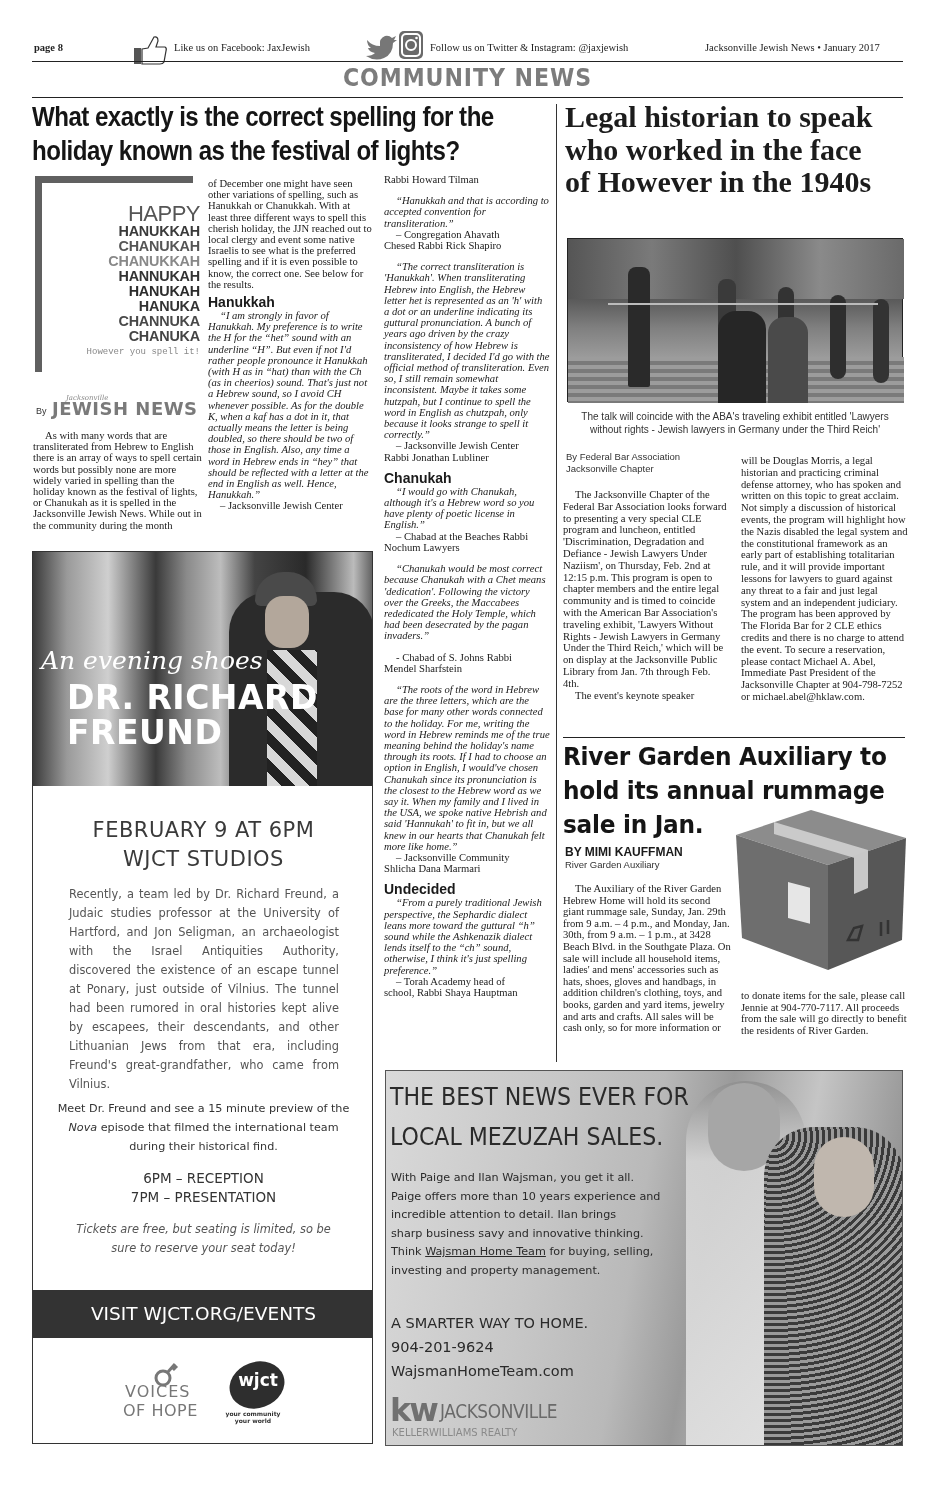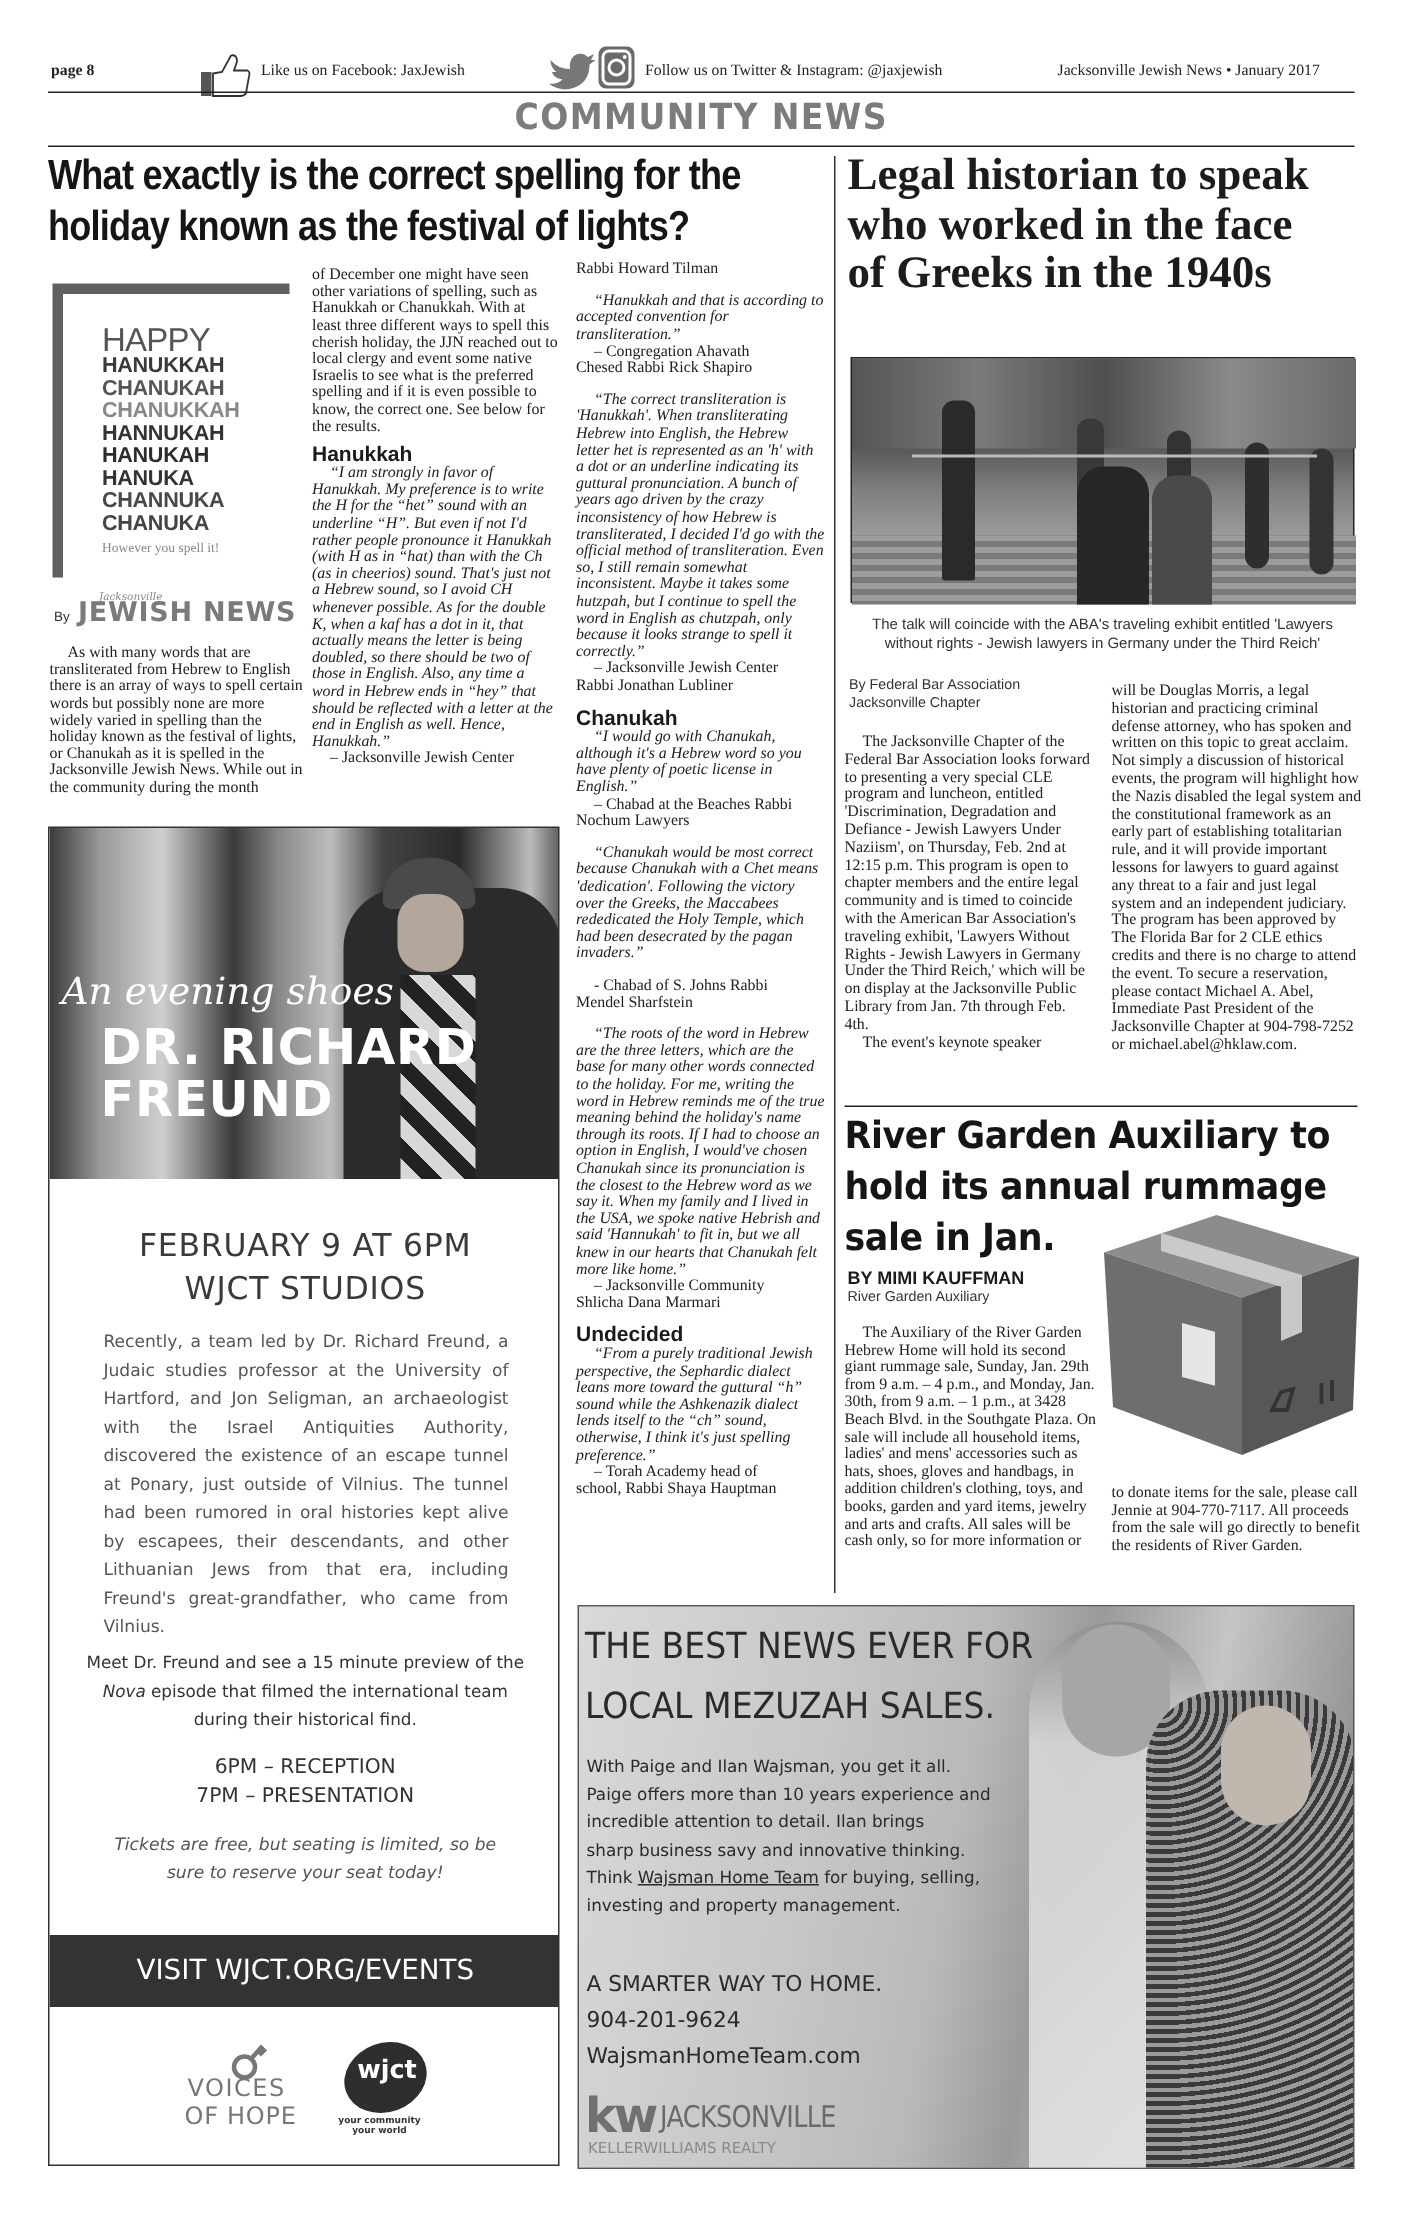--- a/index.html
+++ b/index.html
@@ -24,21 +24,21 @@
   .col em { font-style: italic; }
   .subhead { font-family: "Liberation Sans", sans-serif; font-weight: bold; font-size: 14px; line-height: 15px; color: #1a1a1a; text-indent: 0 !important; }
   .gap { height: 10px; }
 
   .vrule { width: 1px; background: #333; }
 
   
   .happy-card { background: #fff; box-shadow: -7px -7px 0 #606060; }
   .happy-card .happy { font-family: "Liberation Sans", sans-serif; font-size: 22px; color: #555; line-height: 21px; font-weight: normal; letter-spacing: -0.5px; }
   .happy-card .sp { font-family: "Liberation Sans", sans-serif; font-weight: bold; font-size: 14.4px; line-height: 15px; letter-spacing: -0.2px; }
-  .happy-card .tag { font-family: Liberation Serif, serif; font-size: 9px; color: #888; margin-top: 3px; }
+  .happy-card .tag { font-family: Liberation Mono, monospace; font-size: 9px; color: #888; margin-top: 3px; }
 
   
   .ad-wjct { border: 1px solid #333; background: #fff; overflow: hidden; }
   .photo-dark { background: linear-gradient(90deg, #3a3a3a 0%, #9a9a9a 10%, #cfcfcf 22%, #3a3a3a 36%, #8a8a8a 45%, #bdbdbd 55%, #444 65%, #2a2a2a 80%, #bbbbbb 94%, #5a5a5a 100%); }
   .script { font-family: "DejaVu Serif", serif; font-style: italic; color: #fff; font-size: 25px; }
   .big-name { font-family: "DejaVu Sans", sans-serif; font-weight: bold; color: #fff; font-size: 33px; line-height: 35px; letter-spacing: 0.5px; }
   .ad-body { font-family: "DejaVu Sans", sans-serif; color: #555; font-size: 11.4px; line-height: 19px; text-align: justify; }
   .ad-center { font-family: "DejaVu Sans", sans-serif; text-align: center; color: #333; }
   .visit-bar { background: #333; color: #fff; font-family: "DejaVu Sans", sans-serif; font-size: 18.5px; text-align: center; }
 
@@ -79,21 +79,21 @@
 <div class="abs section-title">COMMUNITY NEWS</div>
 <div class="abs hdr-rule" style="top:97px;"></div>
 
 <div class="abs hl-sans" style="left:32px; top:100px; width:520px; font-size:28px; line-height:34px; transform-origin:left top; transform:scaleX(0.86);">
   <div style="white-space:nowrap;">What exactly is the correct spelling for the</div>
   <div style="white-space:nowrap;">holiday known as the festival of lights?</div>
 </div>
 
 <div class="abs vrule" style="left:556px; top:104px; height:958px;"></div>
 
-<div class="abs happy-card" style="left:42px; top:196px; width:158px; height:196px; padding:20px 0 0 26px;">
+<div class="abs happy-card" style="left:42px; top:183px; width:158px; height:196px; padding:20px 0 0 26px;text-align:right;">
   <div class="happy">HAPPY</div>
   <div class="sp" style="color:#3a3a3a;">HANUKKAH</div>
   <div class="sp" style="color:#555;">CHANUKAH</div>
   <div class="sp" style="color:#888;">CHANUKKAH</div>
   <div class="sp" style="color:#333;">HANNUKAH</div>
   <div class="sp" style="color:#2c2c2c;">HANUKAH</div>
   <div class="sp" style="color:#333;">HANUKA</div>
   <div class="sp" style="color:#484848;">CHANNUKA</div>
   <div class="sp" style="color:#444;">CHANUKA</div>
   <div class="tag">However you spell it!</div>
@@ -196,21 +196,21 @@
     <div class="abs" style="left:-2px; top:50px; width:64px; text-align:center; font-family:'DejaVu Sans',sans-serif; font-weight:bold; font-size:6px; line-height:7px; color:#333;">
       <div>your community</div>
       <div>your world</div>
     </div>
   </div>
 </div>
 
 <div class="abs hl-serif" style="left:565px; top:101px; width:345px; font-size:30px; line-height:32.5px;">
   <div style="white-space:nowrap;">Legal historian to speak</div>
   <div style="white-space:nowrap;">who worked in the face</div>
-  <div style="white-space:nowrap;">of Greeks in the 1940s</div>
+  <div style="white-space:nowrap;">of However in the 1940s</div>
 </div>
 
 <div class="abs photo-nazi" style="left:567px; top:238px; width:336px; height:164px;" title="Historical photo of uniformed men linking arms on courthouse steps">
 
   <div class="abs" style="left:0; top:0; width:336px; height:60px; background:linear-gradient(90deg,#555,#7a7a7a,#4f4f4f,#8a8a8a,#6a6a6a);"></div>
   <div class="abs" style="left:0; top:118px; width:336px; height:46px; background:repeating-linear-gradient(180deg,#9c9c9c 0 4px,#7a7a7a 4px 8px);"></div>
   <div class="abs" style="left:60px; top:28px; width:22px; height:120px; background:#2a2a2a; border-radius:8px 8px 2px 2px;"></div>
   <div class="abs" style="left:150px; top:40px; width:18px; height:80px; background:#3a3a3a; border-radius:8px;"></div>
   <div class="abs" style="left:210px; top:48px; width:16px; height:84px; background:#333; border-radius:8px;"></div>
   <div class="abs" style="left:262px; top:56px; width:16px; height:84px; background:#2e2e2e; border-radius:8px;"></div>

